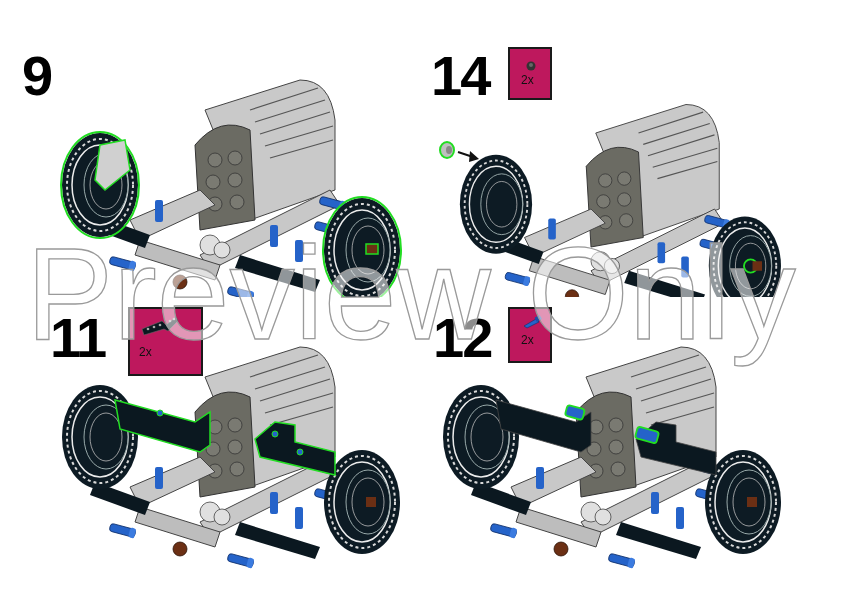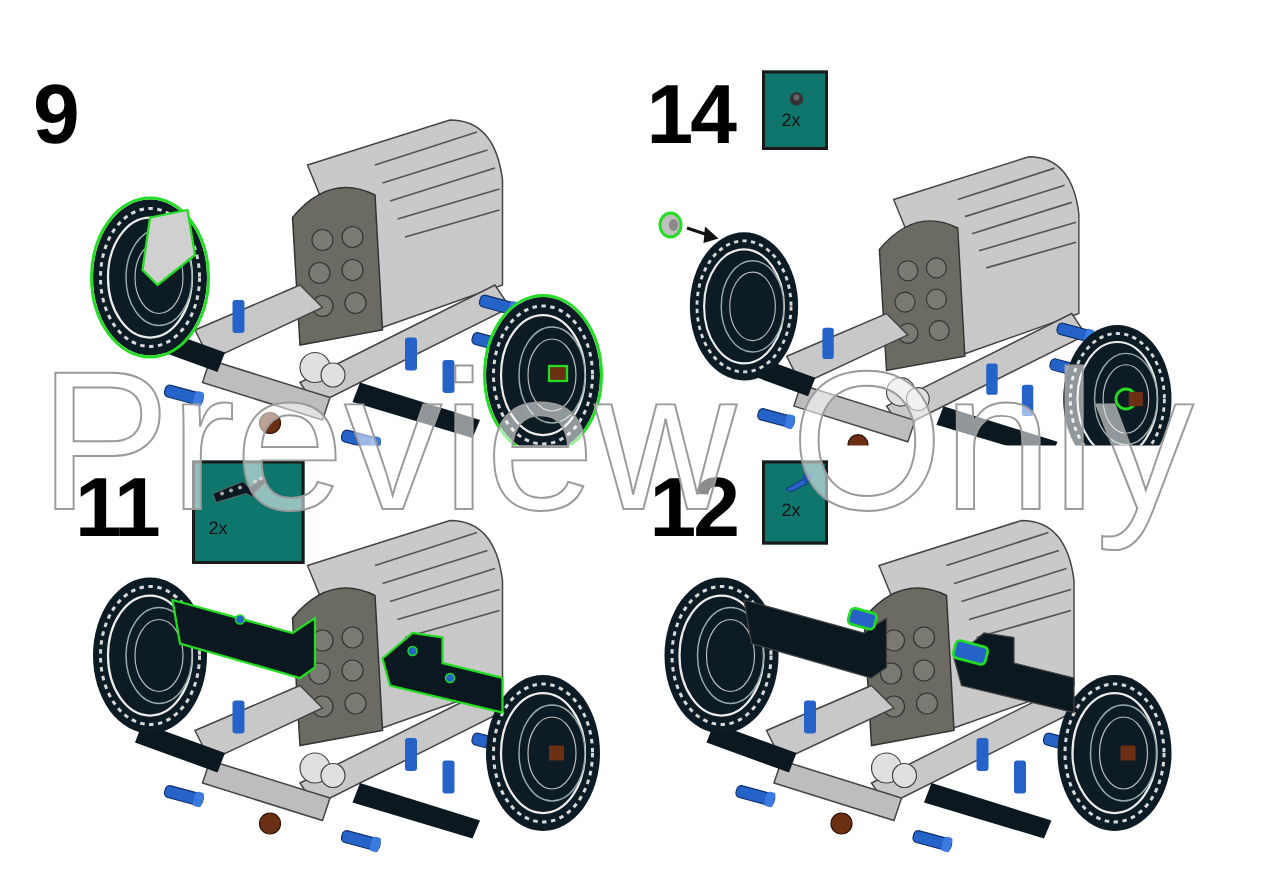--- a/index.html
+++ b/index.html
@@ -5,21 +5,21 @@
   * { box-sizing: border-box; margin: 0; padding: 0; }
   html, body { width: 842px; height: 595px; background: #ffffff; overflow: hidden; }
   body { position: relative; font-family: "Liberation Sans", sans-serif; }
 
   .step { position: absolute; }
   .step-number {
     position: absolute; font-family: "Liberation Sans", sans-serif;
     font-weight: bold; font-size: 56px; color: #000; line-height: 1; letter-spacing: -2px;
   }
   .parts-box {
-    position: absolute; background: #0f766e; border: 2px solid #1a1a1a;
+    position: absolute; background: #be185d; border: 2px solid #1a1a1a;
   }
   .parts-qty {
     position: absolute; font-size: 12px; color: #111; font-family: "Liberation Sans", sans-serif;
   }
   .model { position: absolute; }
 
   .watermark {
     position: absolute; left: 22px; top: 228px; width: 820px;
     font-family: "Liberation Sans", sans-serif; font-size: 132px; font-weight: 300;
     color: rgba(255,255,255,0.55); -webkit-text-stroke: 1.3px #9a9a9a;

